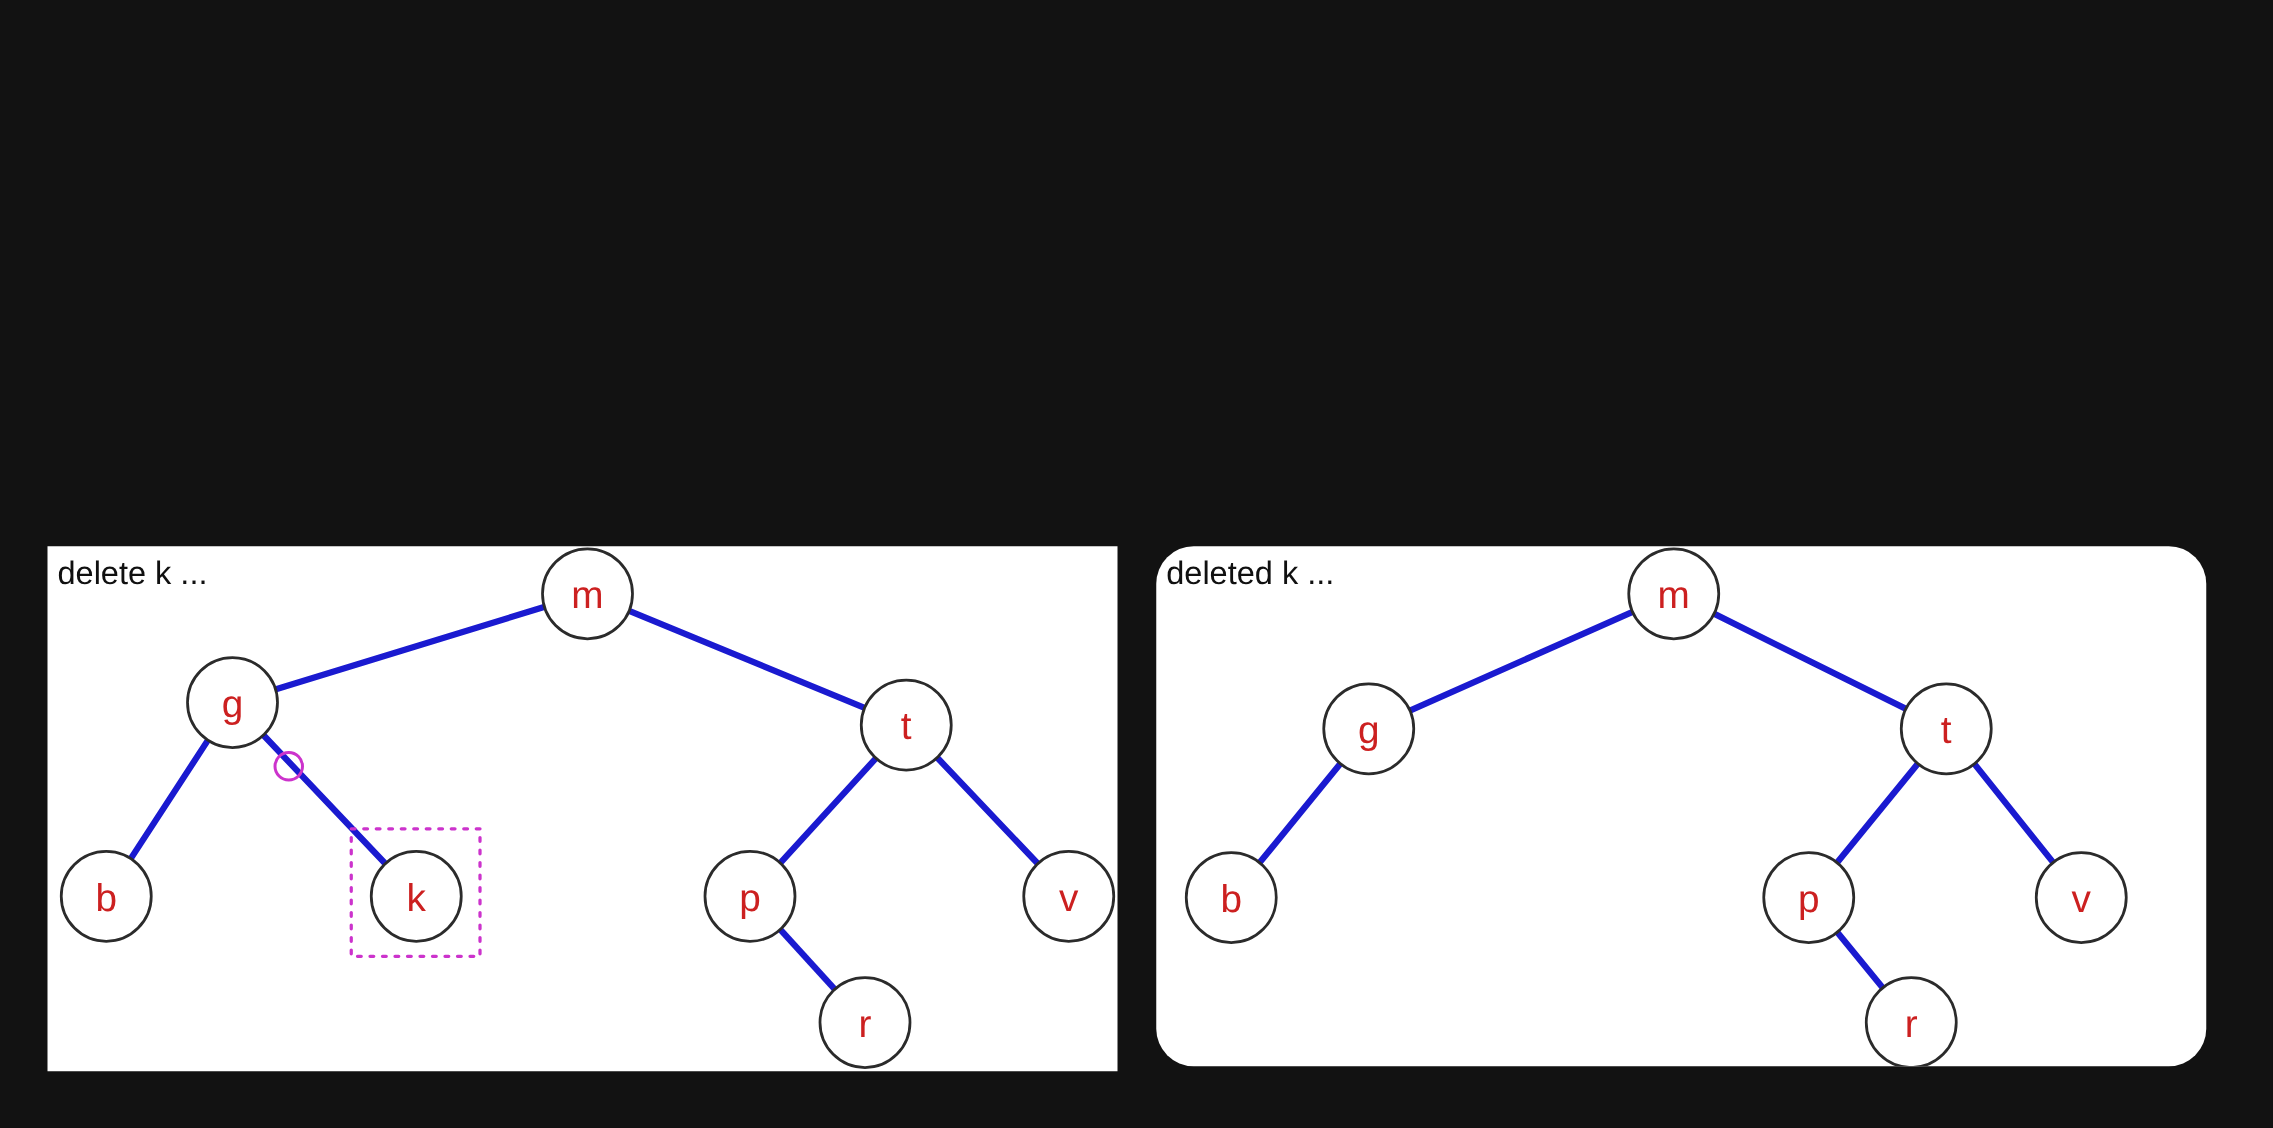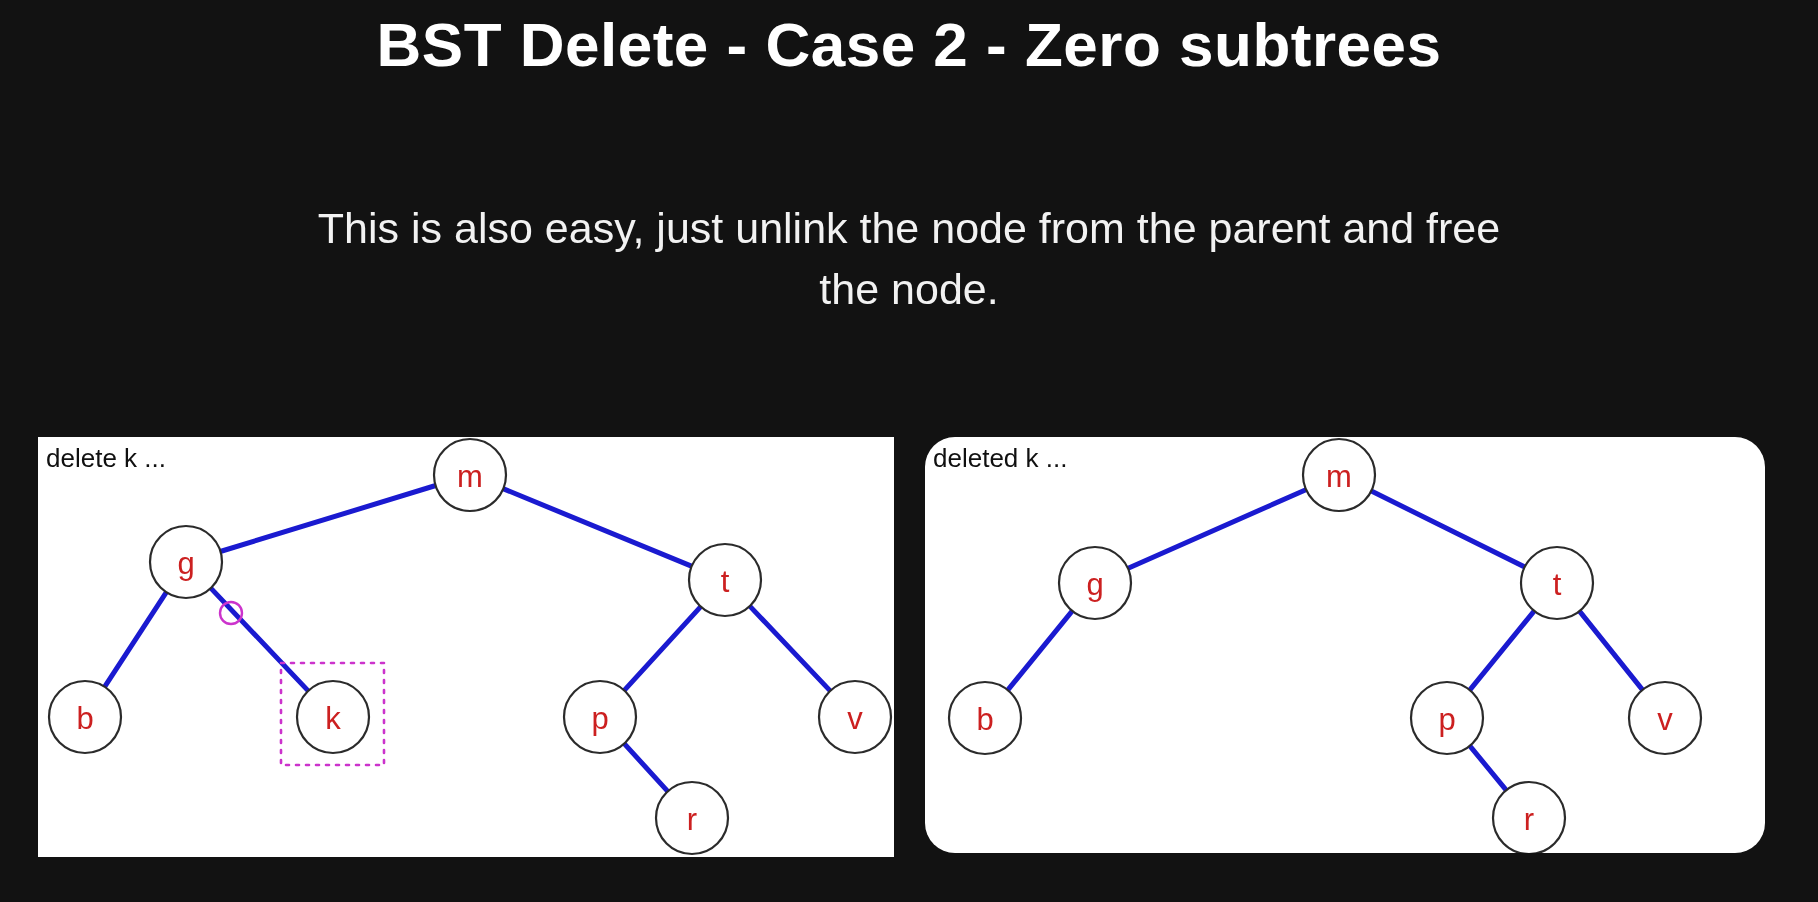--- a/index.html
+++ b/index.html
@@ -111,23 +111,21 @@
     stroke-width: 2.6;
     stroke-dasharray: 3 7;
     stroke-linecap: round;
   }
 </style>
 </head>
 <body>
 
 <div class="slide">
 
-  <div class="slide-title">BST Delete - Case 2 - Zero subtrees</div>
-
-  <div class="slide-body">This is also easy, just unlink the node from the parent and free the node.</div>
+
 
   <div class="panels">
 
     <div class="panel panel-left">
       <div class="panel-caption">delete k ...</div>
       <svg class="tree-svg" id="svg-before" width="856" height="420" viewBox="0 0 856 420">
           <line x1="398.53502145687173" y1="48.25159553962029" x2="181.4649785431283" y2="114.74840446037972" class="edge-line"></line>
           <line x1="464.3637334466151" y1="51.32624318390032" x2="654.636266553385" y2="129.67375681609968" class="edge-line"></line>
           <line x1="128.89217104002026" y1="154.32389592868176" x2="66.10782895997974" y2="250.67610407131824" class="edge-line"></line>
           <line x1="172.08469273355533" y1="150.39542431089166" x2="270.9153072664447" y2="254.60457568910834" class="edge-line"></line>

